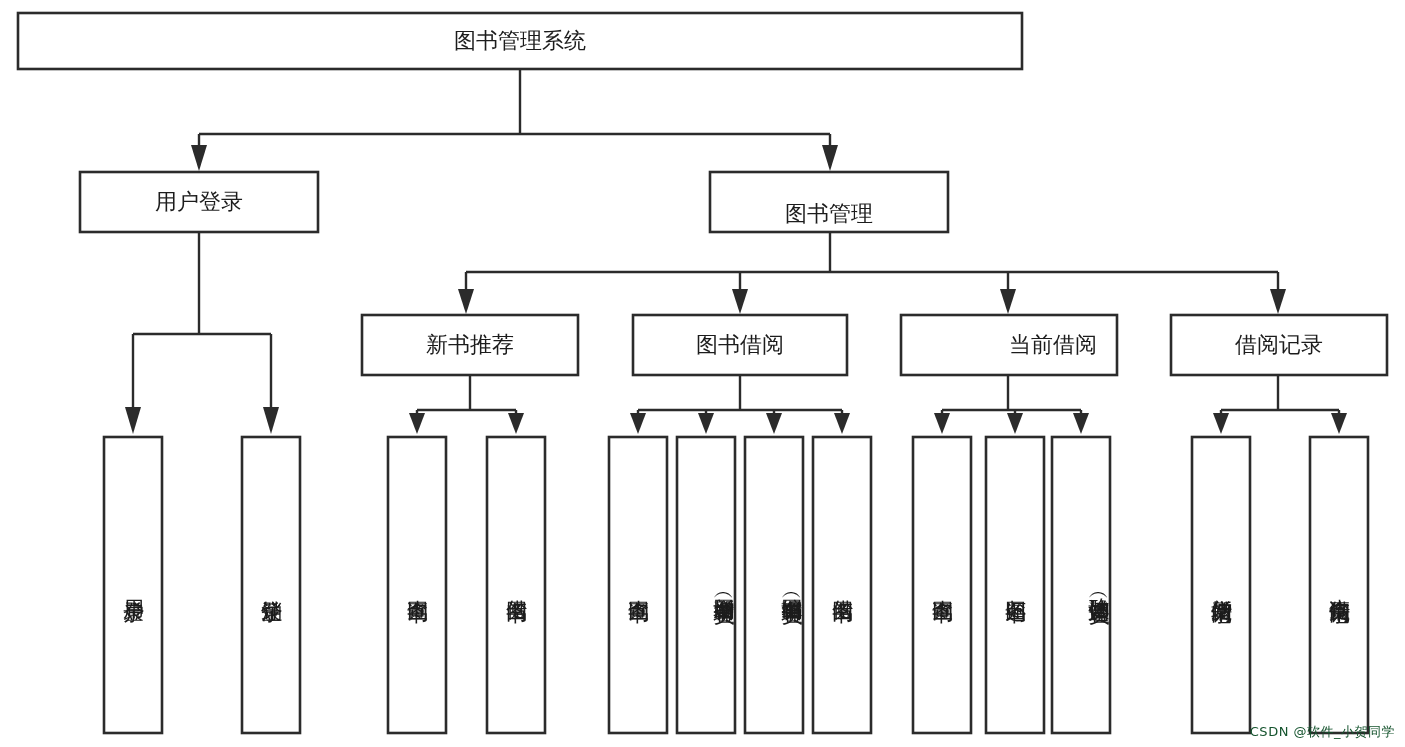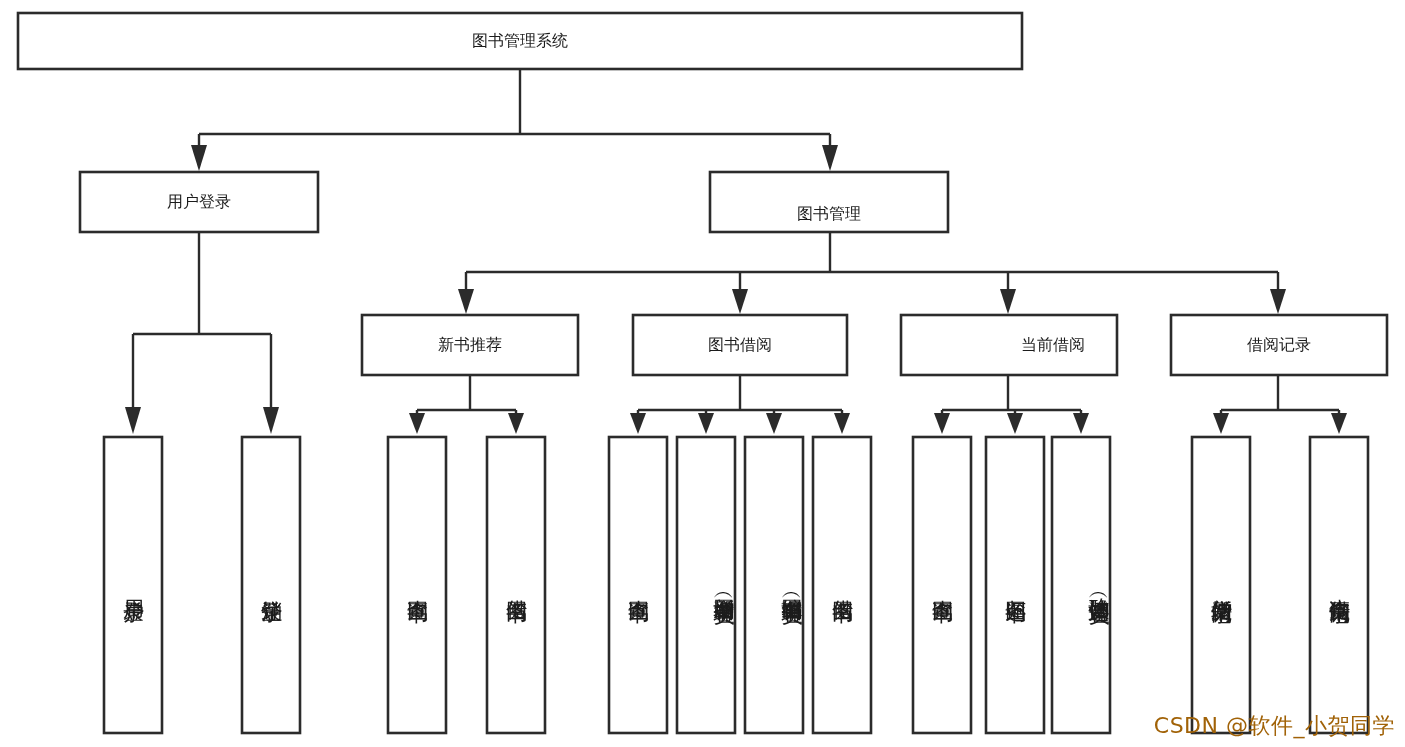--- a/index.html
+++ b/index.html
@@ -56,32 +56,32 @@
     color: #1c1c1c;
     white-space: nowrap;
     pointer-events: none;
   }
   .hlabel-wrap {
     position: absolute;
     display: flex;
     align-items: center;
     justify-content: center;
     font-family: "DejaVu Sans", "Liberation Sans", sans-serif;
-    font-size: 16px;
+    font-size: 22px;
     color: #1c1c1c;
     white-space: nowrap;
     pointer-events: none;
   }
   #watermark {
     position: absolute;
     right: 10px;
     bottom: 6px;
     font-family: "DejaVu Sans", "Liberation Sans", sans-serif;
-    font-size: 22px;
-    color: #a16207;
+    font-size: 13px;
+    color: #14532d;
     letter-spacing: 0.5px;
     white-space: nowrap;
     text-align: center;
   }
 </style>
 </head>
 <body>
 
 <div id="diagram-root">
 

